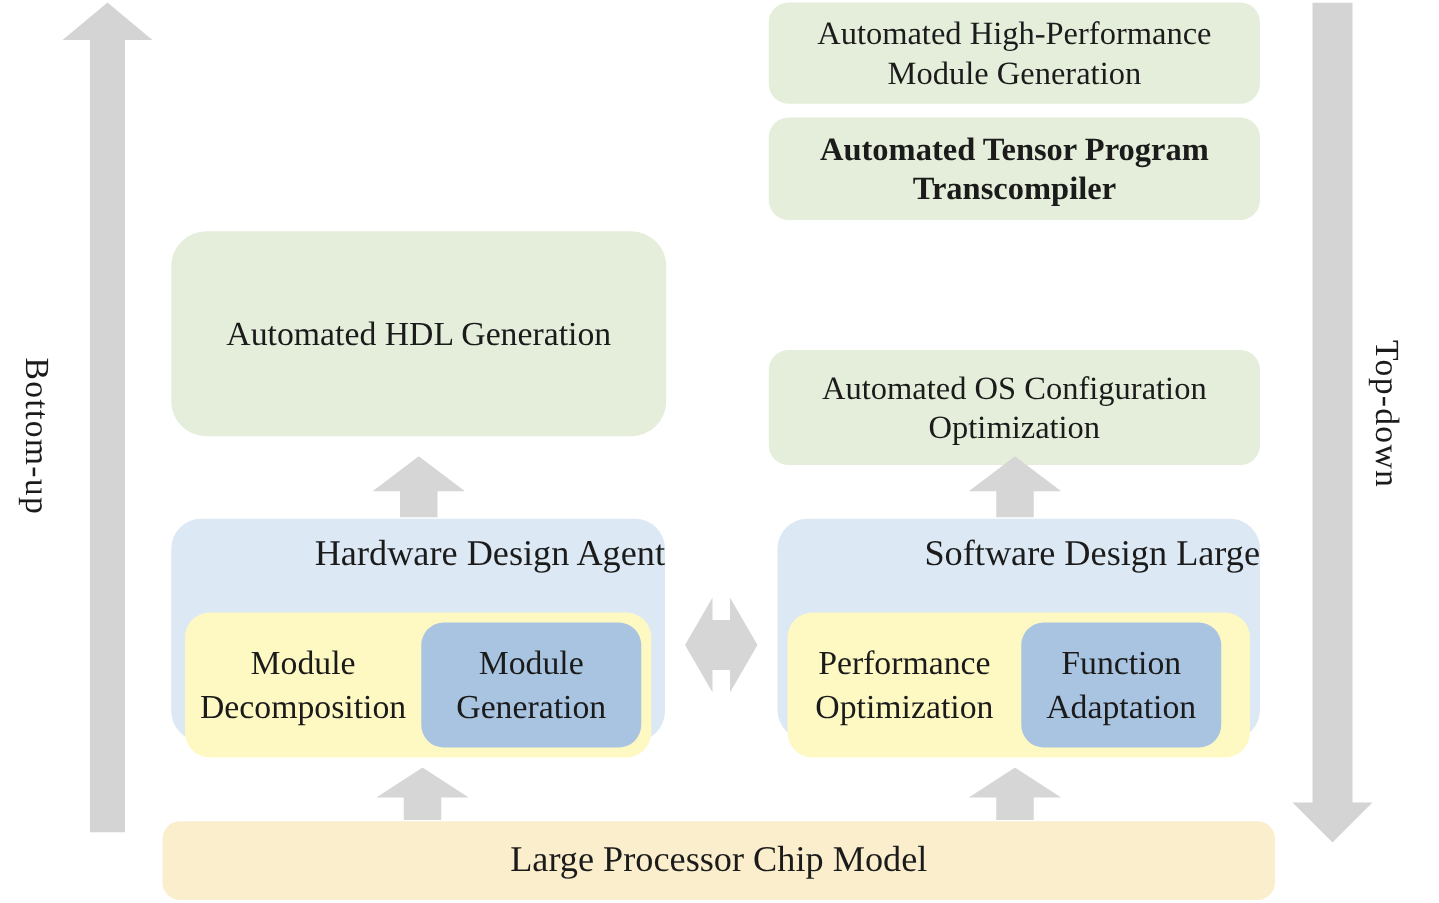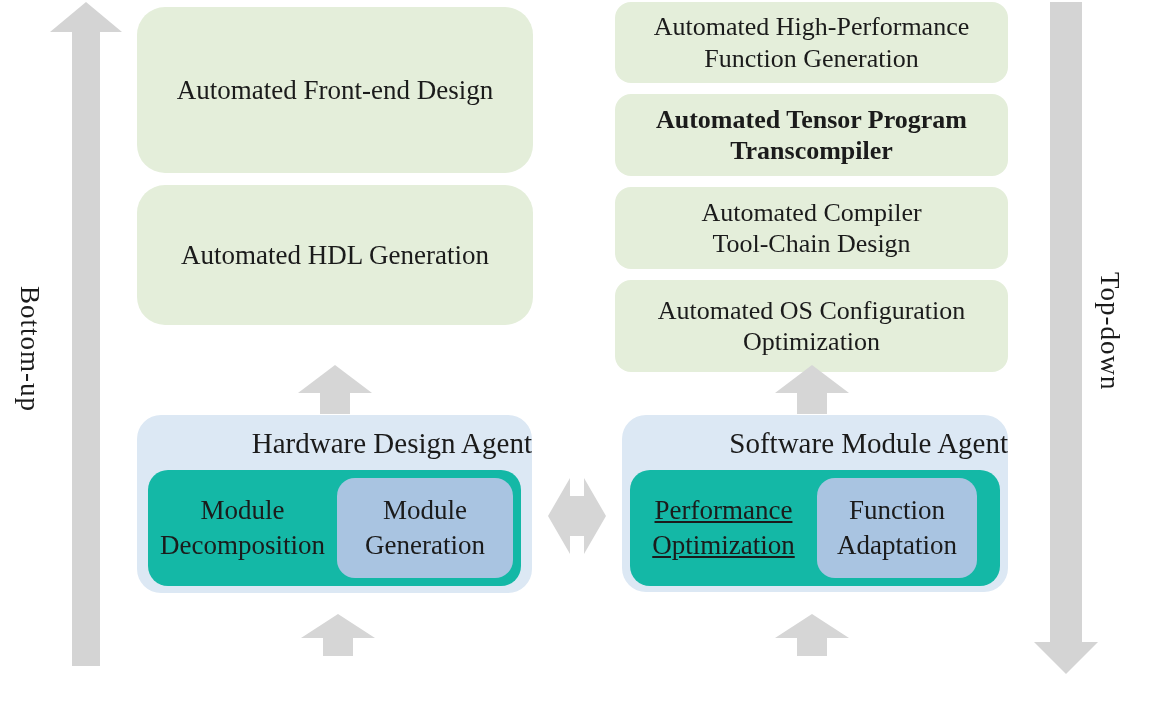--- a/index.html
+++ b/index.html
@@ -13,21 +13,21 @@
   }
   .pre{white-space:pre-line;}
   .green{background:#e4eeda;border-radius:28px;font-size:27px;}
   .green-sm{background:#e4eeda;border-radius:16px;font-size:26px;line-height:1.2;}
   .agent{background:#dce8f4;border-radius:24px;}
   .agent-title{
     position:absolute;top:12px;left:0;right:0;text-align:right;
     font-size:29px;
   }
   .agent-mid{
-    position:absolute;background:#14b8a6;border-radius:20px;
+    position:absolute;background:#fef9c3;border-radius:20px;margin-top:20px;
   }
   .mod-label{
     position:absolute;display:flex;align-items:center;justify-content:center;
     text-align:center;font-size:27px;line-height:1.3;white-space:pre-line;
   }
   .mod-dark{
     position:absolute;background:#a9c4e1;border-radius:18px;
     display:flex;align-items:center;justify-content:center;text-align:center;
     font-size:27px;line-height:1.3;white-space:pre-line;
   }
@@ -52,38 +52,31 @@
   </div>
   <div class="rail-label" style="left:14px;top:286px;">Bottom-up</div>
 
   <div class="arrow" style="left:1034px;top:2px;">
     <svg width="64" height="672" viewBox="0 0 64 672">
       <polygon points="16,0 48,0 48,640 64,640 32,672 0,640 16,640" fill="#d4d4d4"></polygon>
     </svg>
   </div>
   <div class="rail-label" style="left:1094px;top:272px;">Top-down</div>
 
-  <div class="box green" style="left:137px;top:7px;width:396px;height:166px;">
-    <span>Automated Front-end Design</span>
-  </div>
-  <div class="box green" style="left:137px;top:185px;width:396px;height:140px;">
+  <div class="box green" style="left:137px;top:185px;width:396px;height:164px;">
     <span>Automated HDL Generation</span>
   </div>
 
   <div class="box green-sm pre" style="left:615px;top:2px;width:393px;height:81px;">
     <span class="pre">Automated High-Performance
-Function Generation</span>
+Module Generation</span>
   </div>
   <div class="box green-sm pre" style="left:615px;top:94px;width:393px;height:82px;font-weight:bold;">
     <span class="pre">Automated Tensor Program
 Transcompiler</span>
-  </div>
-  <div class="box green-sm pre" style="left:615px;top:187px;width:393px;height:82px;">
-    <span class="pre">Automated Compiler
-Tool-Chain Design</span>
   </div>
   <div class="box green-sm pre" style="left:615px;top:280px;width:393px;height:92px;">
     <span class="pre">Automated OS Configuration
 Optimization</span>
   </div>
 
   <div class="arrow" style="left:298px;top:365px;">
     <svg width="74" height="49" viewBox="0 0 74 49">
       <polygon points="37,0 74,28 52,28 52,49 22,49 22,28 0,28" fill="#d6d6d6"></polygon>
     </svg>
@@ -99,23 +92,23 @@
     <div class="agent-title">Hardware Design Agent</div>
     <div class="agent-mid" style="left:11px;top:55px;width:373px;height:116px;">
       <div class="mod-label" style="left:0;top:0;width:189px;height:116px;">Module
 Decomposition</div>
       <div class="mod-dark" style="left:189px;top:8px;width:176px;height:100px;">Module
 Generation</div>
     </div>
   </div>
 
   <div class="box agent" style="left:622px;top:415px;width:386px;height:177px;">
-    <div class="agent-title">Software Module Agent</div>
+    <div class="agent-title">Software Design Large</div>
     <div class="agent-mid" style="left:8px;top:55px;width:370px;height:116px;">
-      <div class="mod-label" style="left:0;top:0;width:187px;height:116px;text-decoration:underline;">Performance
+      <div class="mod-label" style="left:0;top:0;width:187px;height:116px;">Performance
 Optimization</div>
       <div class="mod-dark" style="left:187px;top:8px;width:160px;height:100px;">Function
 Adaptation</div>
     </div>
   </div>
 
   <div class="arrow" style="left:548px;top:478px;">
     <svg width="58" height="76" viewBox="0 0 58 76">
       <polygon points="0,38 22,0 22,18 40,18 40,58 22,58 22,76" fill="#d6d6d6"></polygon>
       <polygon points="58,38 36,76 36,58 18,58 18,18 36,18 36,0" fill="#d6d6d6"></polygon>
@@ -127,14 +120,17 @@
       <polygon points="37,0 74,24 52,24 52,42 22,42 22,24 0,24" fill="#d6d6d6"></polygon>
     </svg>
   </div>
 
   <div class="arrow" style="left:775px;top:614px;">
     <svg width="74" height="42" viewBox="0 0 74 42">
       <polygon points="37,0 74,24 52,24 52,42 22,42 22,24 0,24" fill="#d6d6d6"></polygon>
     </svg>
   </div>
 
+  <div class="box foundation" style="left:130px;top:657px;width:890px;height:63px;">
+    <span>Large Processor Chip Model</span>
+  </div>
 
 </div>
 
 </body></html>

